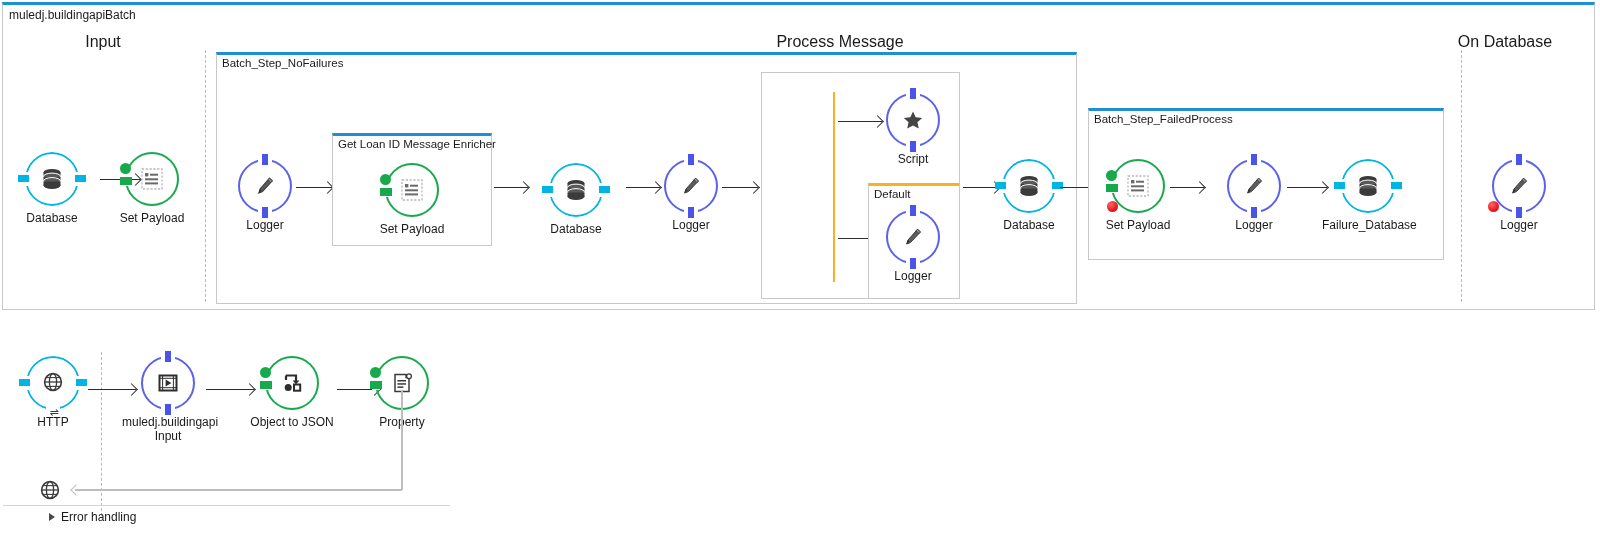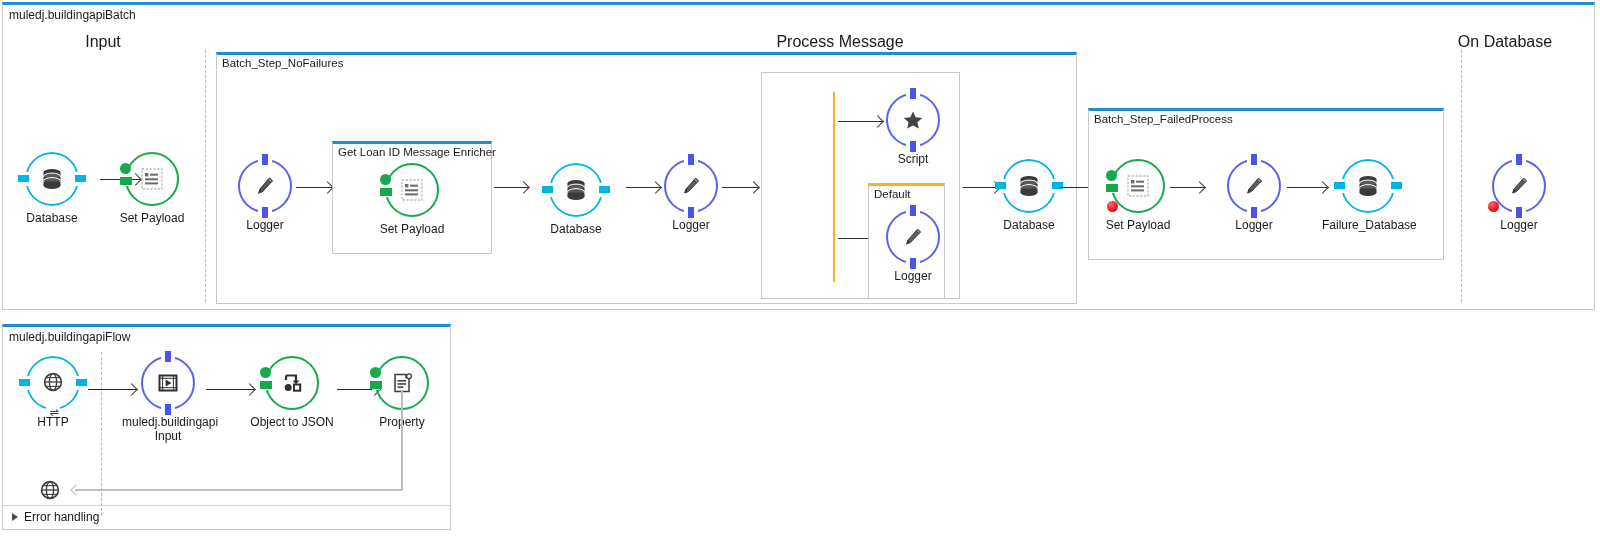--- a/index.html
+++ b/index.html
@@ -223,20 +223,21 @@
   }
 
   
   .errh {
     position: absolute;
     font-size: 12px;
     color: #1a1a1a;
     display: flex;
     align-items: center;
     gap: 6px;
+    margin-left: 37px;
   }
   .errh .tri {
     width: 0; height: 0;
     border-left: 6px solid #4a4a4a;
     border-top: 4px solid transparent;
     border-bottom: 4px solid transparent;
   }
 </style>
 </head>
 <body>
@@ -318,21 +319,21 @@
             <path d="M6.6 20.0 L8.0 16.0 L9.6 17.6 Z" fill="#2e2e2e"></path>
           </g>
         </svg>
       </div>
     </div>
     <div class="label">Logger</div>
   </div>
 
   <div class="arrow open" style="left:296px; top:187px; width:36px;"></div>
 
-  <div class="subbox" style="left:332px; top:133px; width:160px; height:113px;margin-top:8px;">
+  <div class="subbox" style="left:332px; top:133px; width:160px; height:113px;">
     <div class="subbox-title">Get Loan ID Message Enricher</div>
   </div>
   <div class="node" style="left:366px; top:163px;">
     <div class="ring-wrap">
       <div class="ring green"></div>
       <div class="gap left"></div>
       <div class="green-dot"></div>
       <div class="green-sq"></div>
       <div class="glyph">
         <svg width="24" height="24" viewBox="0 0 24 24" aria-hidden="true">
@@ -409,21 +410,21 @@
       <div class="nub blue-b"></div>
       <div class="glyph">
         <svg width="24" height="24" viewBox="0 0 24 24" aria-hidden="true">
           <path d="M12 3.4 L14.7 9.3 L21.2 10.0 L16.4 14.3 L17.8 20.6 L12 17.4 L6.2 20.6 L7.6 14.3 L2.8 10.0 L9.3 9.3 Z" fill="#444"></path>
         </svg>
       </div>
     </div>
     <div class="label">Script</div>
   </div>
 
-  <div class="defaultbox" style="left:868px; top:183px; width:77px; height:116px;">
+  <div class="defaultbox" style="left:868px; top:183px; width:92px; height:116px;">
     <div class="defaultbox-title">Default</div>
   </div>
   <div class="node" style="left:867px; top:210px;">
     <div class="ring-wrap">
       <div class="ring blue"></div>
       <div class="gap top"></div>
       <div class="gap bot"></div>
       <div class="nub blue-t"></div>
       <div class="nub blue-b"></div>
       <div class="glyph">
@@ -544,23 +545,20 @@
         <svg width="26" height="26" viewBox="0 0 26 26" aria-hidden="true">
           <path d="M17.6 5.2 L20.4 8.0 L10.4 18.6 L6.6 20.0 L8.0 16.0 Z" fill="#5d5d5d" stroke="#3a3a3a" stroke-width="1"></path>
           <path d="M17.6 5.2 L20.4 8.0 L18.9 9.6 L16.1 6.8 Z" fill="#9a9a9a" stroke="#3a3a3a" stroke-width="0.9"></path>
           <path d="M6.6 20.0 L8.0 16.0 L9.6 17.6 Z" fill="#2e2e2e"></path>
         </svg>
       </div>
     </div>
     <div class="label">Logger</div>
   </div>
 
-  <div class="panel" style="left:2px; top:324px; width:449px; height:206px;">
-    <div class="panel-title">muledj.buildingapiFlow</div>
-  </div>
 
   <div class="vsep" style="left:101px; top:352px; height:164px;"></div>
 
   <div class="node" style="left:7px; top:356px;">
     <div class="ring-wrap">
       <div class="ring cyan"></div>
       <div class="gap left"></div>
       <div class="gap right"></div>
       <div class="gap bot"></div>
       <div class="nub cyan-l"></div>

